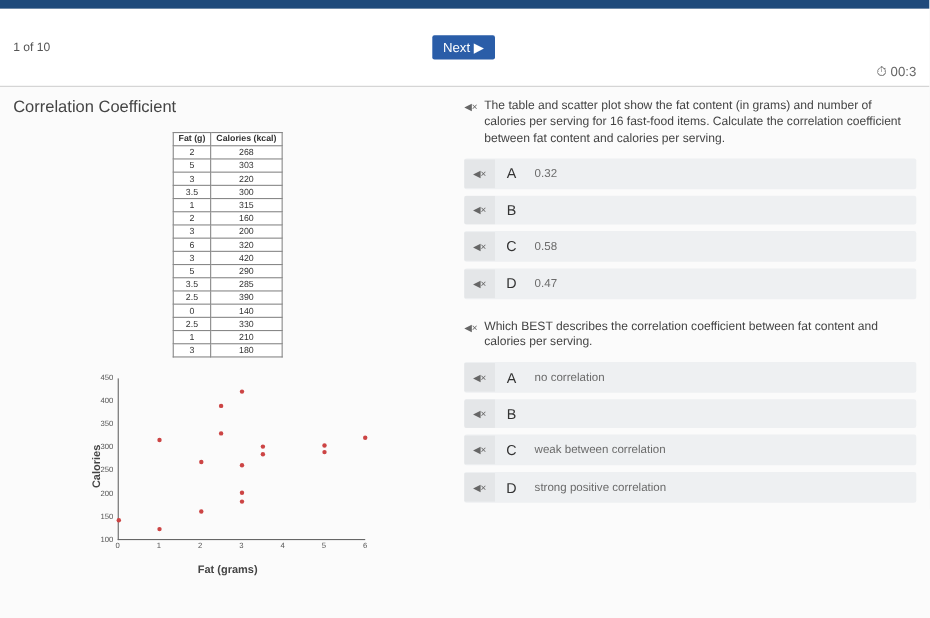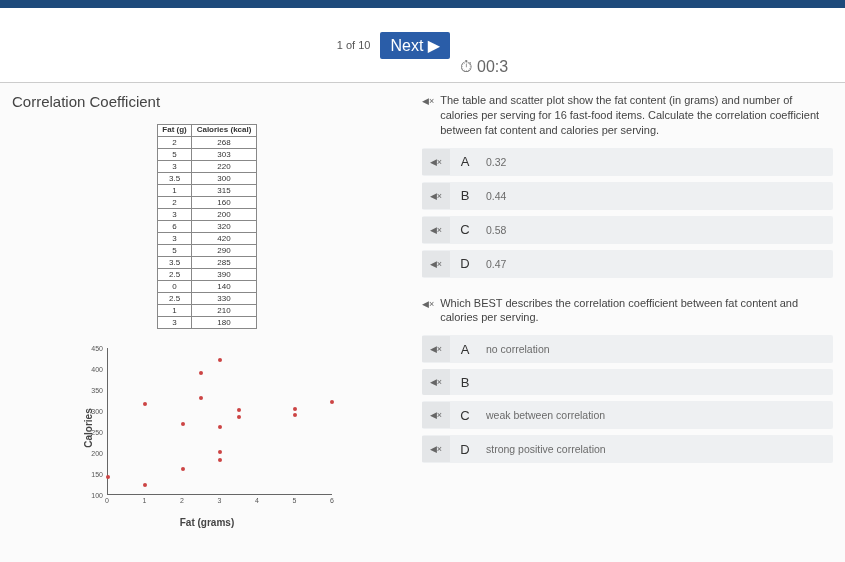--- a/index.html
+++ b/index.html
@@ -10,39 +10,39 @@
     height: 562px;
     overflow: hidden;
     position: relative;
   }
   .topbar {
     height: 8px;
     background: #1e4a7b;
   }
   .header {
     display: flex;
-    justify-content: center;
+    justify-content: space-between;
     align-items: center;
     padding: 6px 12px;
     gap: 10px;
     font-size: 11px;
     color: #555;
     background: #fff;
     border-bottom: 1px solid #ccc;
   }
   .next-btn {
     background: #2a5da8;
     color: #fff;
     border: none;
     padding: 4px 10px;
-    font-size: 16px;
+    font-size: 12px;
     cursor: pointer;
     border-radius: 2px;
   }
-  .timer { font-size: 16px; color:#666;margin-top:44px; }
+  .timer { font-size: 12px; color:#666;margin-top:44px; }
   .content {
     display: flex;
     padding: 10px 12px;
     gap: 20px;
     height: calc(100% - 40px);
     background:#fbfbfb;
   }
   .left {
     width: 390px;
   }
@@ -323,21 +323,20 @@
 
     <div class="choices">
       <div class="choice">
         <div class="sp">◀×</div>
         <div class="letter">A</div>
         <div class="ctext">0.32</div>
       </div>
       <div class="choice">
         <div class="sp">◀×</div>
         <div class="letter">B</div>
-        <div class="ctext">0.44</div>
       </div>
       <div class="choice">
         <div class="sp">◀×</div>
         <div class="letter">C</div>
         <div class="ctext">0.58</div>
       </div>
       <div class="choice">
         <div class="sp">◀×</div>
         <div class="letter">D</div>
         <div class="ctext">0.47</div>

